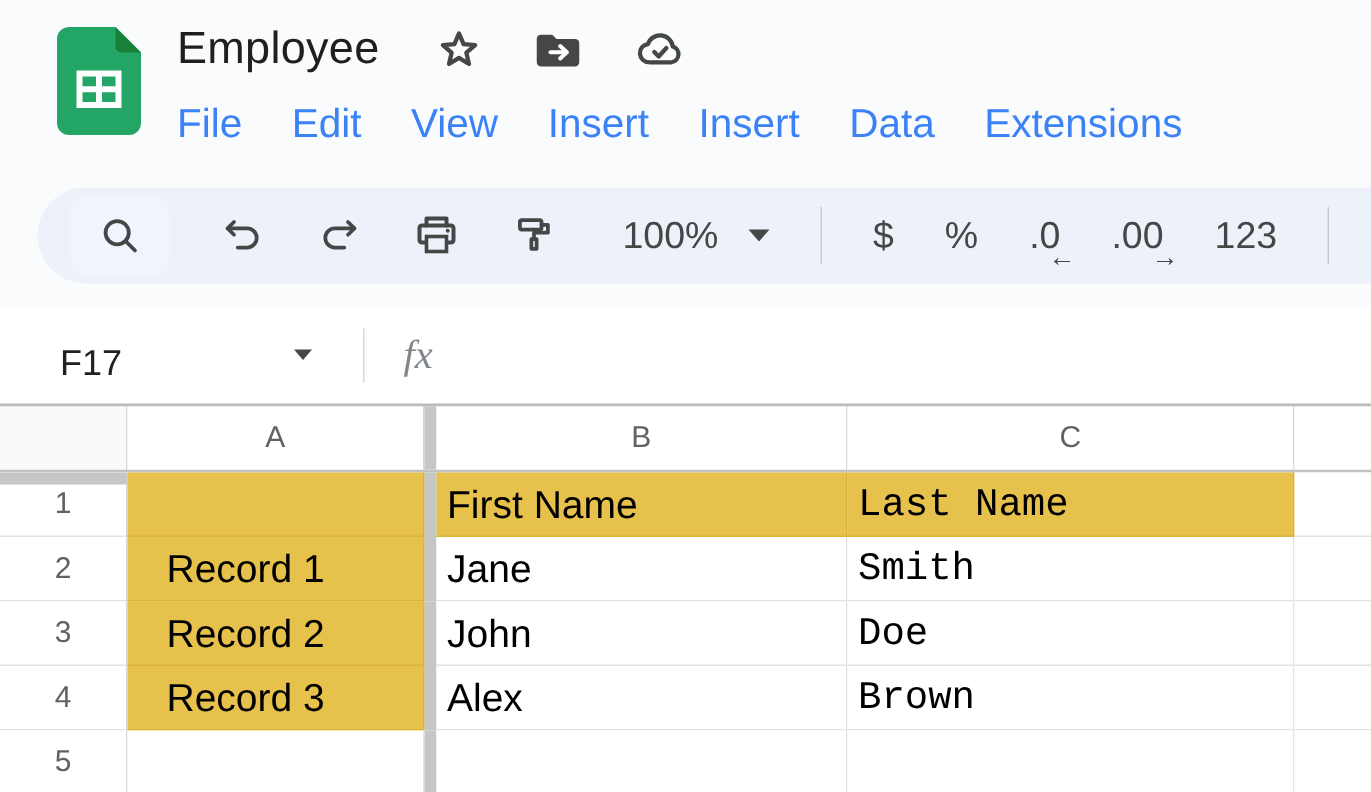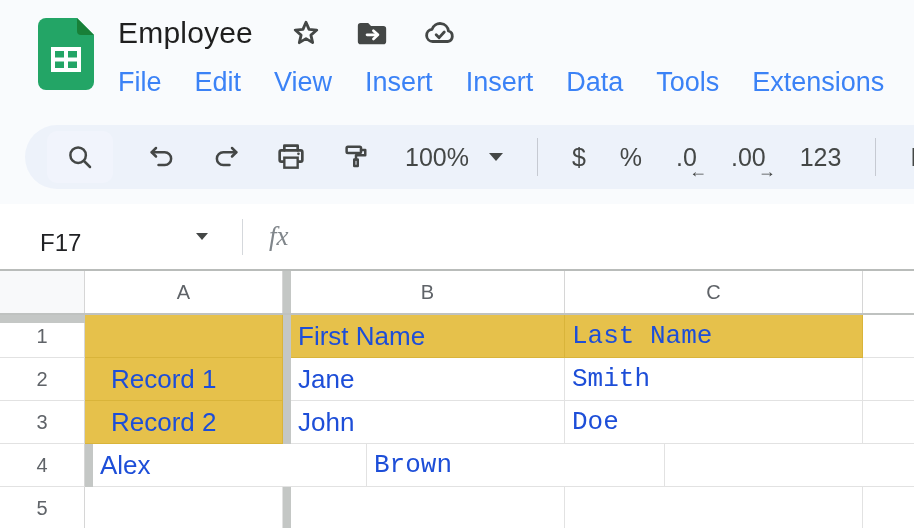--- a/index.html
+++ b/index.html
@@ -19,21 +19,21 @@
   .menu-item{font-size:27px;color:#3b82f6;cursor:pointer;}
 
   
   .toolbar{position:absolute;top:110px;left:0;width:914px;height:94px;background:#f9fbfd;}
   .pill{position:absolute;top:15px;left:25px;width:929px;height:64px;border-radius:32px;
         background:var(--toolbar-pill,#edf2fa);display:flex;align-items:center;gap:34px;overflow:hidden;}
   .search-btn{margin-left:22px;width:66px;height:52px;border-radius:10px;background:#f1f4fc;
               display:flex;align-items:center;justify-content:center;flex:0 0 auto;}
   .tb-icon{flex:0 0 auto;display:flex;align-items:center;justify-content:center;}
   .tb-text{font-size:25px;color:#444746;flex:0 0 auto;}
-  .zoom-box{display:flex;align-items:center;gap:20px;flex:0 0 auto;}
+  .zoom-box{display:flex;align-items:center;gap:20px;flex:0 0 auto;margin-left:10px;}
   .tri-down{width:0;height:0;border-left:7px solid transparent;border-right:7px solid transparent;
             border-top:8px solid #444746;}
   .tb-divider{width:1px;height:38px;background:#c6cad2;flex:0 0 auto;}
   .dec{position:relative;font-size:25px;color:#444746;flex:0 0 auto;}
   .dec .arr{position:absolute;font-size:18px;right:-10px;bottom:-10px;}
 
   
   .formula-bar{position:absolute;top:204px;left:0;width:914px;height:65px;background:#ffffff;
                display:flex;align-items:center;}
   .name-box{display:flex;align-items:center;width:168px;padding-left:40px;}
@@ -50,21 +50,21 @@
   .grow{display:flex;height:43px;}
   .ghead{height:44px;border-bottom:2px solid #bfc2c0;box-sizing:border-box;}
   .ghead .hcell{background:#fff;color:#5f6368;font-size:20px;text-align:center;line-height:42px;
                 border-right:1px solid #d6d6d6;box-sizing:border-box;}
   .corner{width:85px;background:#f8f9fa;border-right:1px solid #d6d6d6;box-sizing:border-box;} .w-A{width:198px;} .w-B{width:274px;} .w-C{width:298px;}
   .w-D{flex:1;}
   .c-gap{background:#c4c7c5;flex:0 0 8px;}
   .c-num{flex:0 0 85px;text-align:center;color:#5f6368;font-size:20px;line-height:43px;
          border-right:1px solid #d6d6d6;border-bottom:1px solid #e2e2e2;box-sizing:border-box;background:#fff;}
   .cell{border-right:1px solid #e2e2e2;border-bottom:1px solid #e2e2e2;box-sizing:border-box;
-        font-size:26px;color:#1d4ed8;line-height:42px;padding-left:7px;white-space:nowrap;
+        font-size:26px;color:#000000;line-height:42px;padding-left:7px;white-space:nowrap;
         overflow:hidden;background:#fff;flex:0 0 auto;}
   .cell.cA{flex-basis:198px;padding-left:26px;} .cell.cB{flex-basis:274px;} .cell.cC{flex-basis:298px;font-family:Liberation Mono, monospace;}
   .cell.cD{flex:1;border-right:none;}
   .hl{background:var(--highlight,#e6c14b);border-right-color:#d9b43a;border-bottom-color:#d9b43a;}
   .freeze-row-handle{position:absolute;left:0;top:44px;width:85px;height:8px;background:#c4c7c5;z-index:3;}
 
   svg{display:block;}
   .stroke-ic{stroke:#444746;fill:none;stroke-width:2;stroke-linecap:round;stroke-linejoin:round;}
 </style>
 </head>
@@ -111,21 +111,20 @@
           </span>
         </span>
       </div>
       <div class="menubar">
         <span class="menu-item">File</span>
         <span class="menu-item">Edit</span>
         <span class="menu-item">View</span>
         <span class="menu-item">Insert</span>
         <span class="menu-item">Insert</span>
         <span class="menu-item">Data</span>
-        <span class="menu-item">Tools</span>
         <span class="menu-item">Extensions</span>
       </div>
     </div>
   </div>
 
   <div class="toolbar">
     <div class="pill">
       <span class="search-btn">
         <svg width="30" height="30" viewBox="0 0 24 24">
           <circle class="stroke-ic" cx="10.5" cy="10.5" r="6.2"></circle>
@@ -222,20 +221,21 @@
       <div class="c-num">3</div>
       <div class="cell cA hl">Record 2</div>
       <div class="c-gap"></div>
       <div class="cell cB">John</div>
       <div class="cell cC">Doe</div>
       <div class="cell cD"></div>
     </div>
 
     <div class="grow">
       <div class="c-num">4</div>
+      <div class="cell cA hl">Record 3</div>
       <div class="c-gap"></div>
       <div class="cell cB">Alex</div>
       <div class="cell cC">Brown</div>
       <div class="cell cD"></div>
     </div>
 
     <div class="grow">
       <div class="c-num">5</div>
       <div class="cell cA"></div>
       <div class="c-gap"></div>

